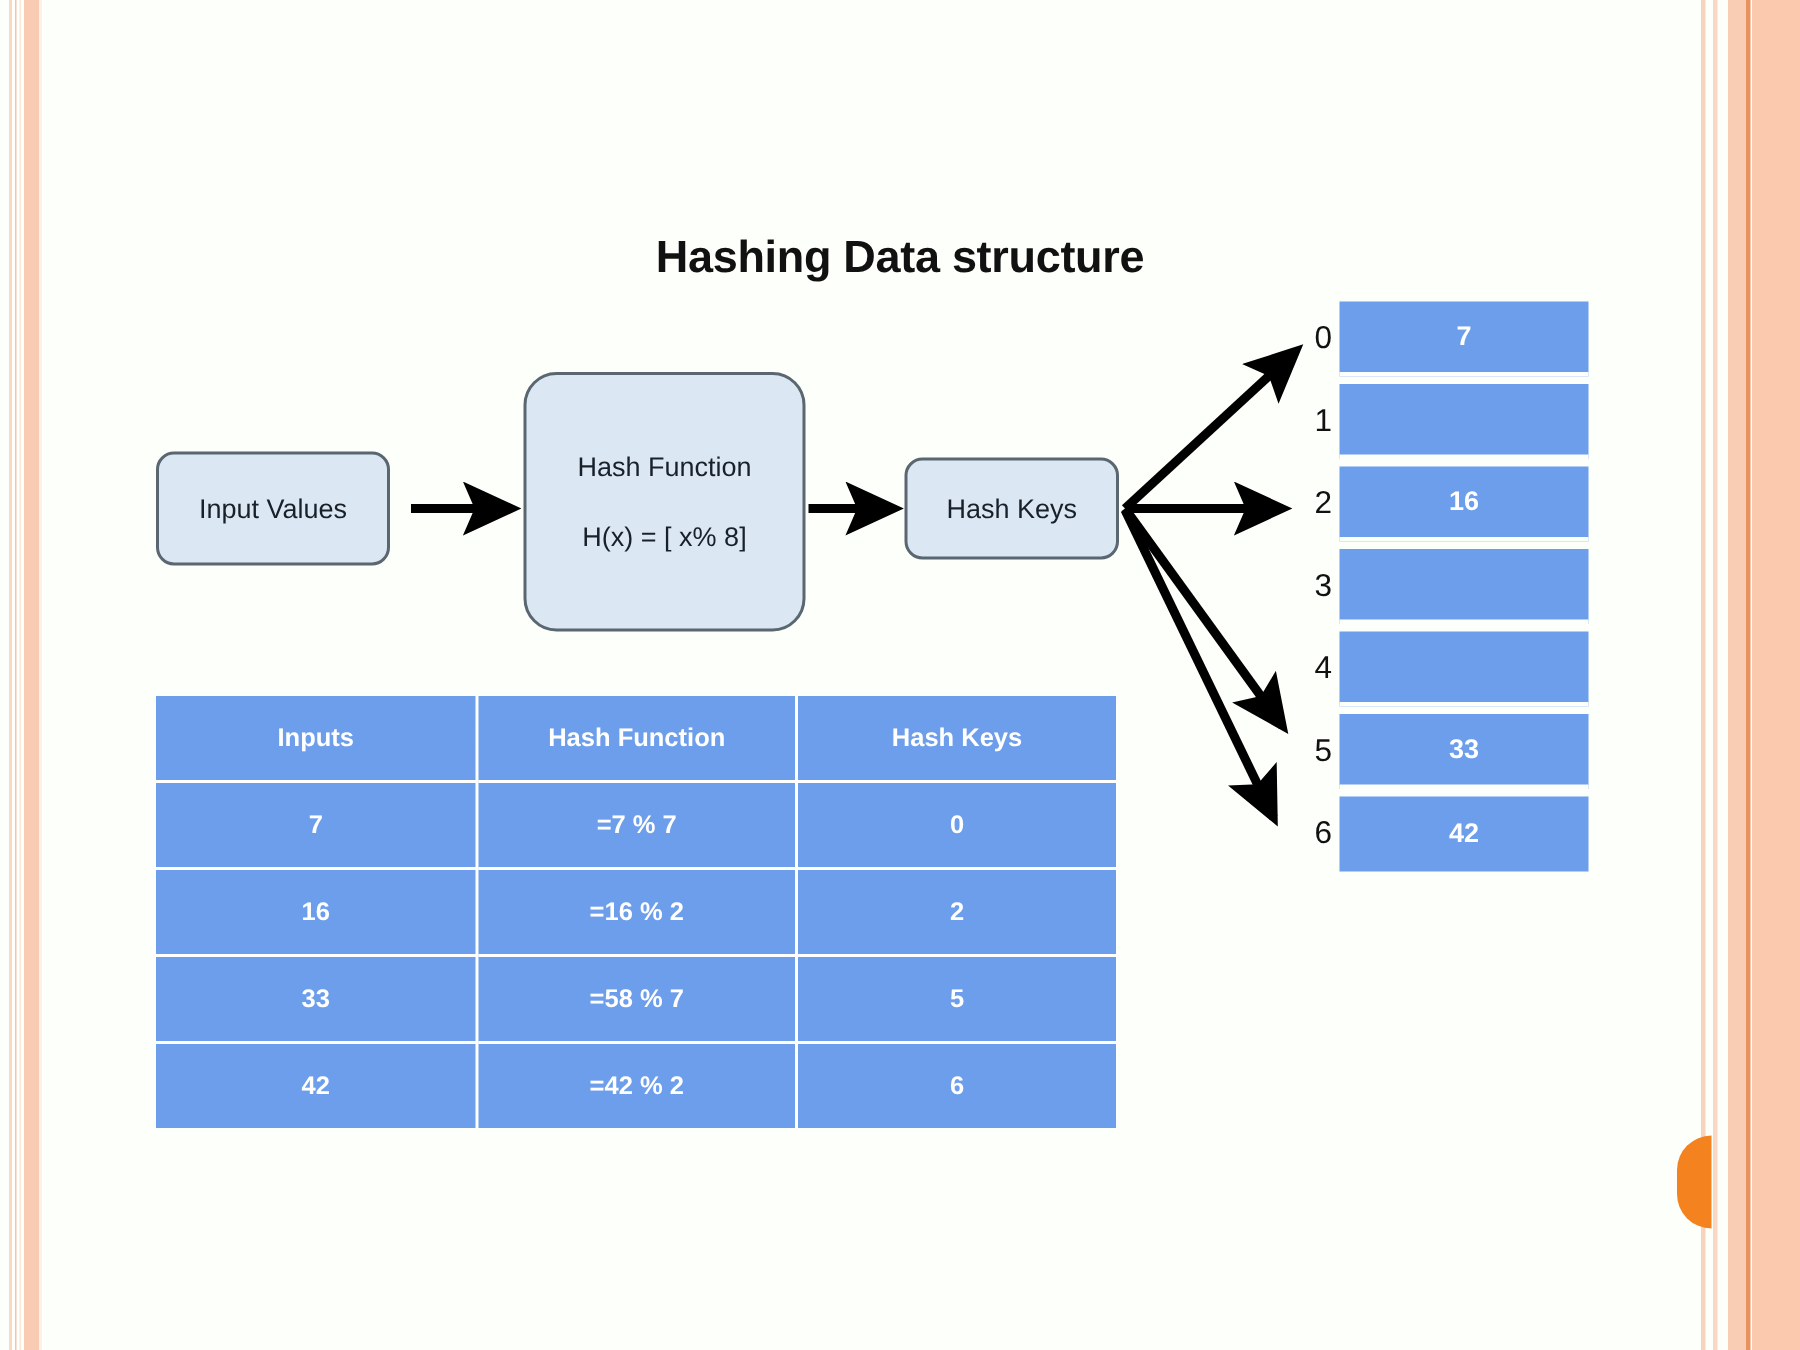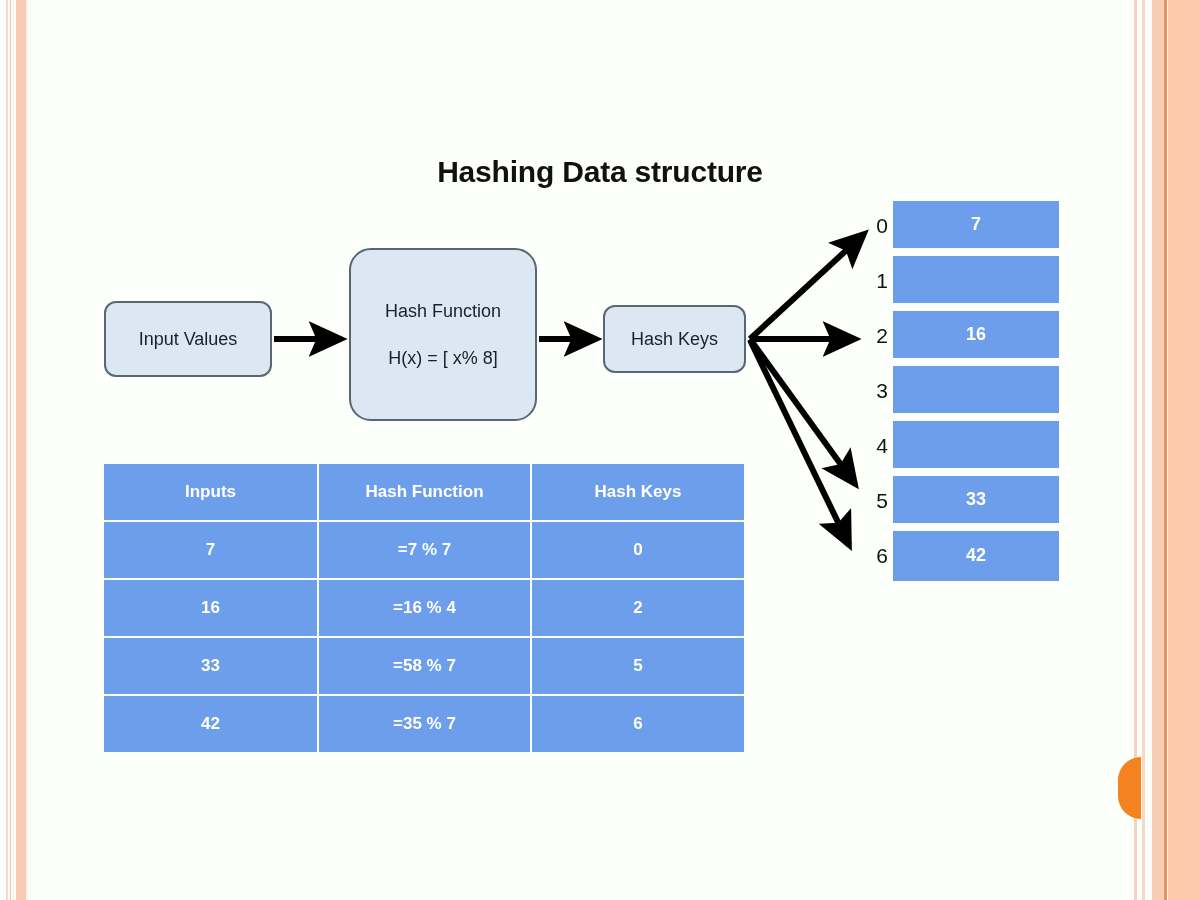--- a/index.html
+++ b/index.html
@@ -84,21 +84,21 @@
     box-sizing: border-box;
     display: flex;
     flex-direction: column;
     align-items: center;
     justify-content: center;
     color: #18202a;
     font-size: 18px;
   }
   .fbox.input-values {
     left: 104px; top: 301px;
-    width: 168px; height: 76px;
+    width: 156px; height: 76px;
     border-radius: 12px;
   }
   .fbox.hash-function {
     left: 349px; top: 248px;
     width: 188px; height: 173px;
     border-radius: 22px;
     gap: 26px;
   }
   .fbox.hash-keys {
     left: 603px; top: 305px;
@@ -255,31 +255,31 @@
       </tr>
     </thead>
     <tbody>
       <tr>
         <td>7</td>
         <td>=7 % 7</td>
         <td>0</td>
       </tr>
       <tr>
         <td>16</td>
-        <td>=16 % 4</td>
+        <td>=16 % 2</td>
         <td>2</td>
       </tr>
       <tr>
         <td>33</td>
         <td>=58 % 7</td>
         <td>5</td>
       </tr>
       <tr>
         <td>42</td>
-        <td>=35 % 7</td>
+        <td>=42 % 2</td>
         <td>6</td>
       </tr>
     </tbody>
   </table>
 
   <div class="slot-wrap">
     <div class="slot-row" style="top:0px;">
       <div class="slot-index">0</div>
       <div class="slot-cell">7</div>
     </div>

